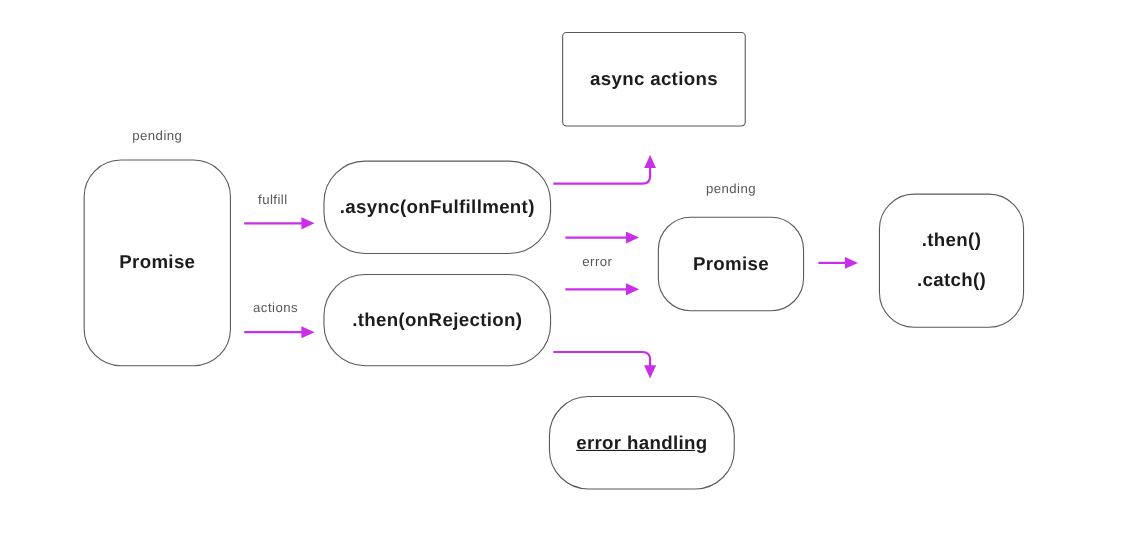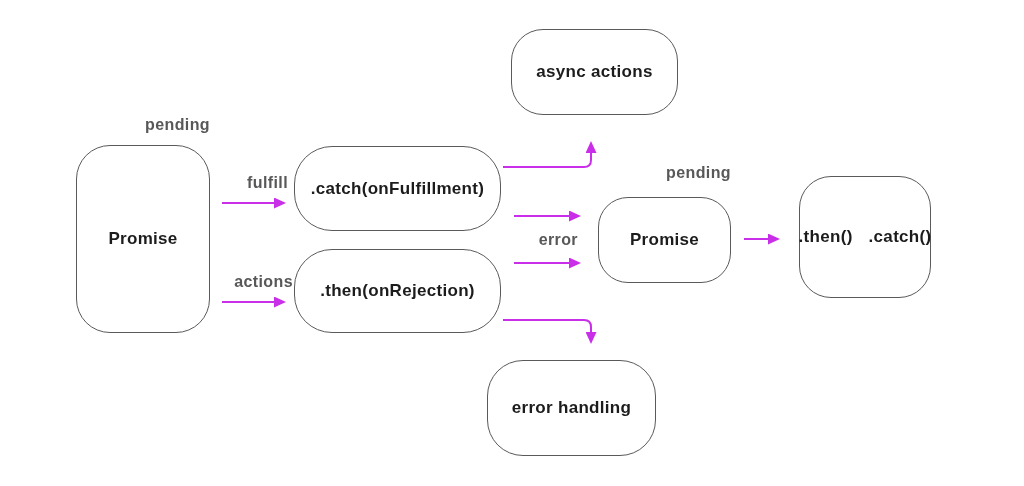--- a/index.html
+++ b/index.html
@@ -28,26 +28,26 @@
     color:var(--text);
     font-weight:700;
     font-size:17px;
     letter-spacing:.3px;
     text-align:center;
   }
   .node .node-label{display:block;}
   .annotation{
     position:absolute;
     color:var(--label);
-    font-size:16px;
-    font-weight:700;
+    font-size:12px;
+    font-weight:400;
     letter-spacing:.4px;
-    text-align:right;
+    text-align:center;
   }
-  .two-line{flex-direction:row;gap:16px;justify-content:center;}
+  .two-line{flex-direction:column;gap:16px;justify-content:center;}
 </style>
 </head>
 <body>
 
 <div class="canvas">
 
   <svg class="edges" viewBox="0 0 1024 486" xmlns="http://www.w3.org/2000/svg">
     <defs>
       <marker id="ah" markerUnits="userSpaceOnUse" markerWidth="13" markerHeight="11" refX="1" refY="5.5" orient="auto">
         <path d="M0,0 L12,5.5 L0,11 Z" style="fill:var(--arrow)"></path>
@@ -71,37 +71,37 @@
 
   <div class="annotation" style="left:508px;top:231px;width:70px;">error</div>
 
   <div class="annotation" style="left:598px;top:164px;width:133px;">pending</div>
 
   <div class="node" style="left:76px;top:145px;width:134px;height:188px;border-radius:34px;">
     <span class="node-label">Promise</span>
   </div>
 
   <div class="node" style="left:294px;top:146px;width:207px;height:85px;border-radius:38px;">
-    <span class="node-label">.catch(onFulfillment)</span>
+    <span class="node-label">.async(onFulfillment)</span>
   </div>
 
   <div class="node" style="left:294px;top:249px;width:207px;height:84px;border-radius:38px;">
     <span class="node-label">.then(onRejection)</span>
   </div>
 
-  <div class="node" style="left:511px;top:29px;width:167px;height:86px;border-radius:32px;">
+  <div class="node" style="left:511px;top:29px;width:167px;height:86px;border-radius:4px;">
     <span class="node-label">async actions</span>
   </div>
 
   <div class="node" style="left:598px;top:197px;width:133px;height:86px;border-radius:30px;">
     <span class="node-label">Promise</span>
   </div>
 
   <div class="node two-line" style="left:799px;top:176px;width:132px;height:122px;border-radius:32px;">
     <span class="node-label">.then()</span>
     <span class="node-label">.catch()</span>
   </div>
 
-  <div class="node" style="left:487px;top:360px;width:169px;height:96px;border-radius:36px;">
+  <div class="node" style="left:499px;top:360px;width:169px;height:85px;border-radius:36px;text-decoration:underline;">
     <span class="node-label">error handling</span>
   </div>
 
 </div>
 
 </body></html>

